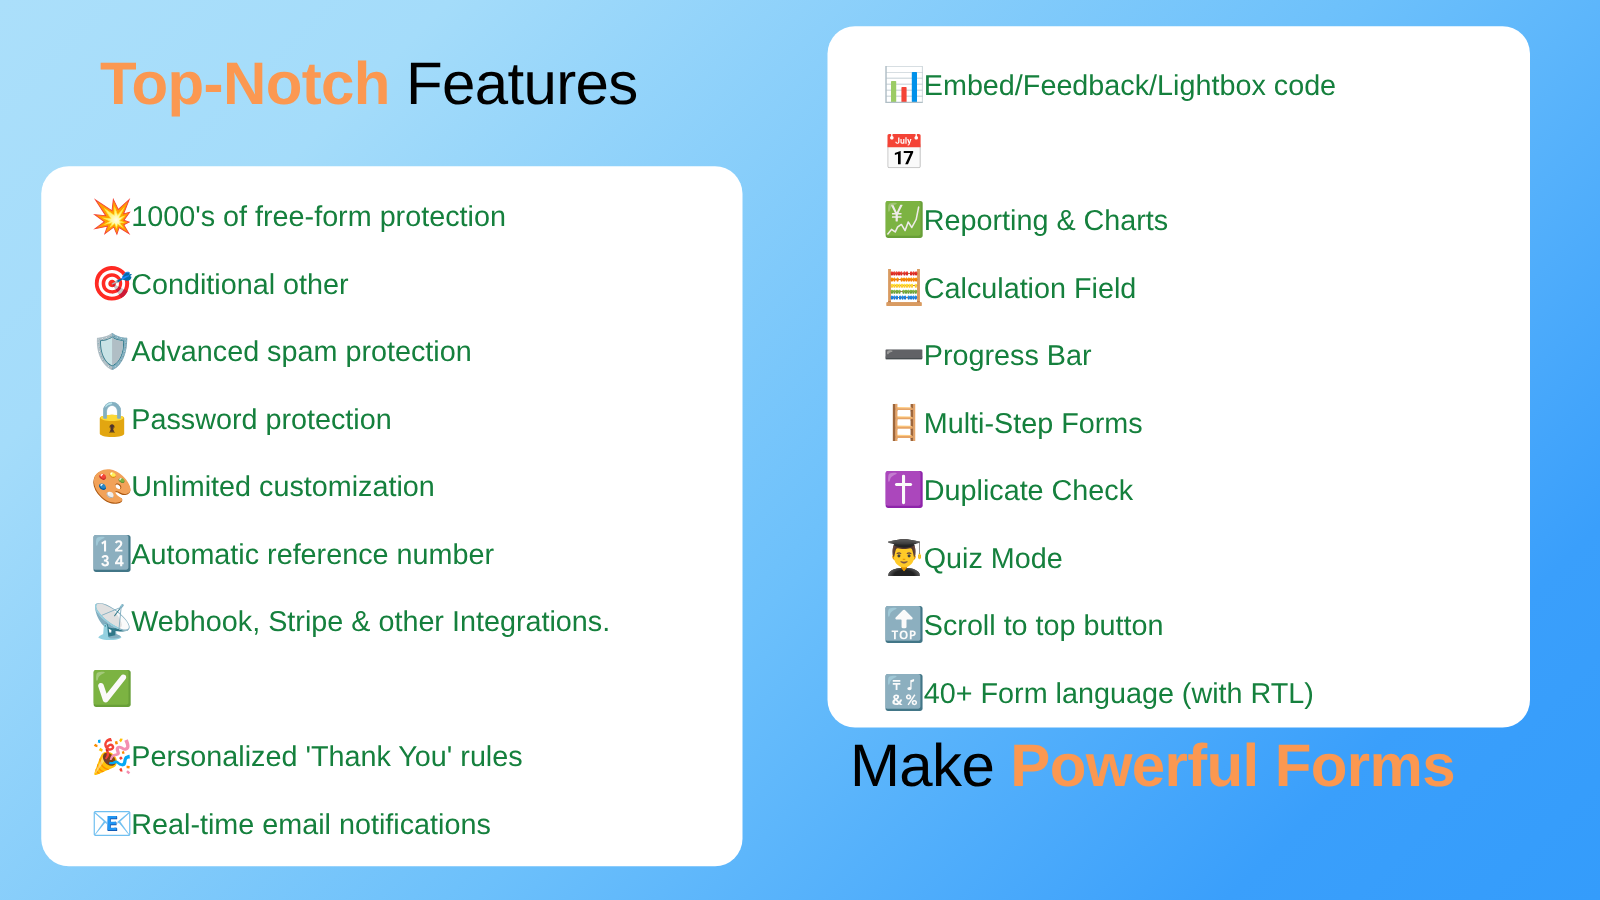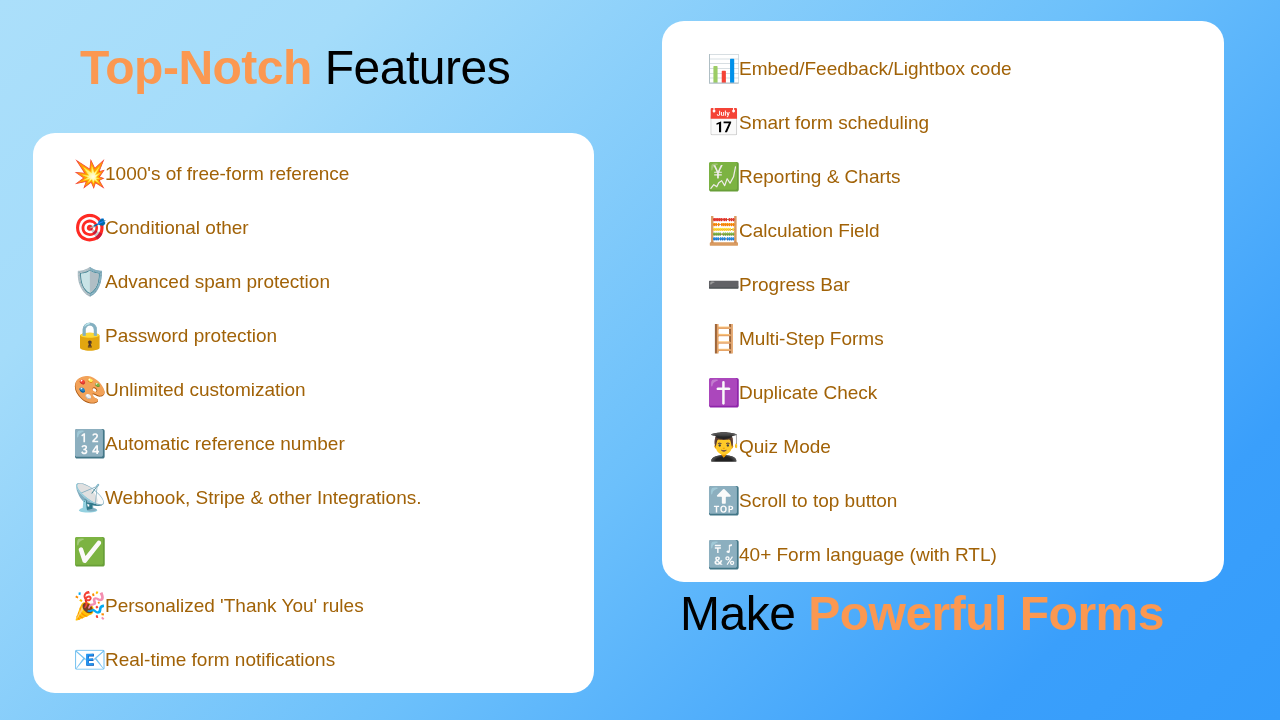--- a/index.html
+++ b/index.html
@@ -84,41 +84,41 @@
 
   .feature-emoji {
     font-size: 27px;
     line-height: 1;
     width: 32px;
     flex: 0 0 32px;
     text-align: left;
     font-family: "DejaVu Sans", sans-serif;
   }
   .feature-label {
-    font-size: 19px;
-    color: #a16207;
+    font-size: 23px;
+    color: #15803d;
     line-height: 1;
     white-space: nowrap;
     font-weight: 400;
   }
 </style>
 </head>
 <body>
 
 <div id="stage">
 
   <div class="heading" id="heading-top">
     <span class="accent">Top-Notch</span><span class="plain"> Features</span>
   </div>
 
   <div class="card" id="card-left">
     <ul class="feature-list" id="list-left">
         <li class="feature-item">
           <span class="feature-emoji">💥</span>
-          <span class="feature-label">1000's of free-form reference</span>
+          <span class="feature-label">1000's of free-form protection</span>
         </li>
         <li class="feature-item">
           <span class="feature-emoji">🎯</span>
           <span class="feature-label">Conditional other</span>
         </li>
         <li class="feature-item">
           <span class="feature-emoji">🛡️</span>
           <span class="feature-label">Advanced spam protection</span>
         </li>
         <li class="feature-item">
@@ -139,34 +139,33 @@
         </li>
         <li class="feature-item">
           <span class="feature-emoji">✅</span>
         </li>
         <li class="feature-item">
           <span class="feature-emoji">🎉</span>
           <span class="feature-label">Personalized 'Thank You' rules</span>
         </li>
         <li class="feature-item">
           <span class="feature-emoji">📧</span>
-          <span class="feature-label">Real-time form notifications</span>
+          <span class="feature-label">Real-time email notifications</span>
         </li>
       </ul>
   </div>
 
   <div class="card" id="card-right">
     <ul class="feature-list" id="list-right">
         <li class="feature-item">
           <span class="feature-emoji">📊</span>
           <span class="feature-label">Embed/Feedback/Lightbox code</span>
         </li>
         <li class="feature-item">
           <span class="feature-emoji">📅</span>
-          <span class="feature-label">Smart form scheduling</span>
         </li>
         <li class="feature-item">
           <span class="feature-emoji">💹</span>
           <span class="feature-label">Reporting &amp; Charts</span>
         </li>
         <li class="feature-item">
           <span class="feature-emoji">🧮</span>
           <span class="feature-label">Calculation Field</span>
         </li>
         <li class="feature-item">

